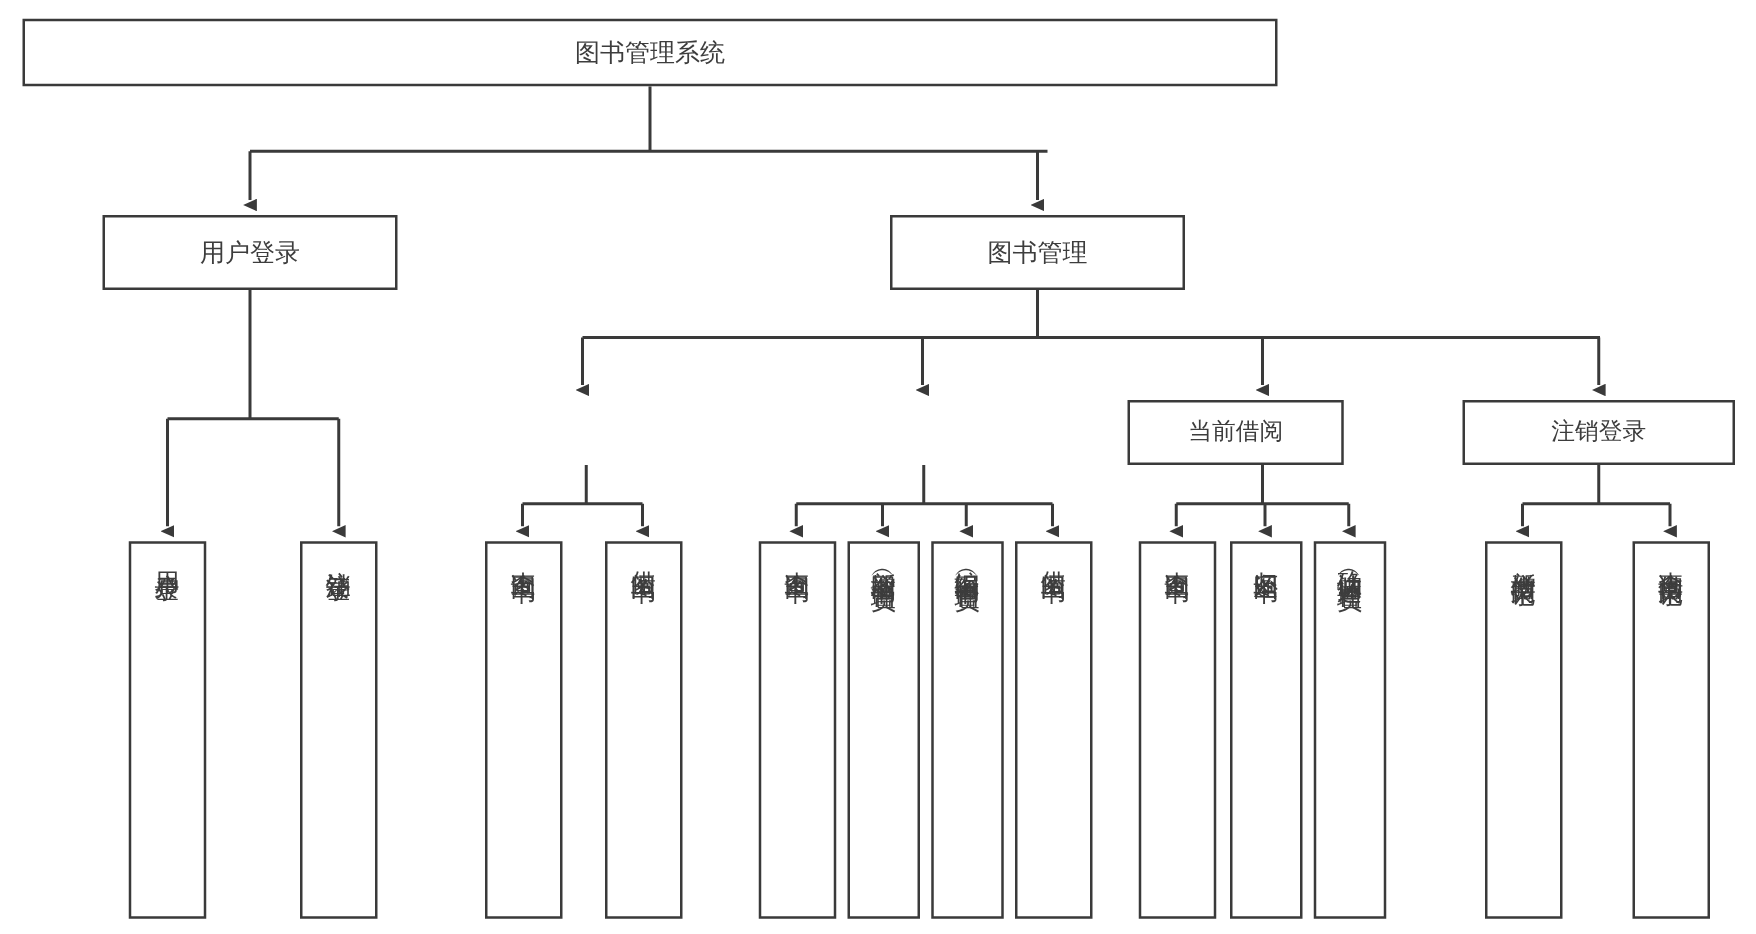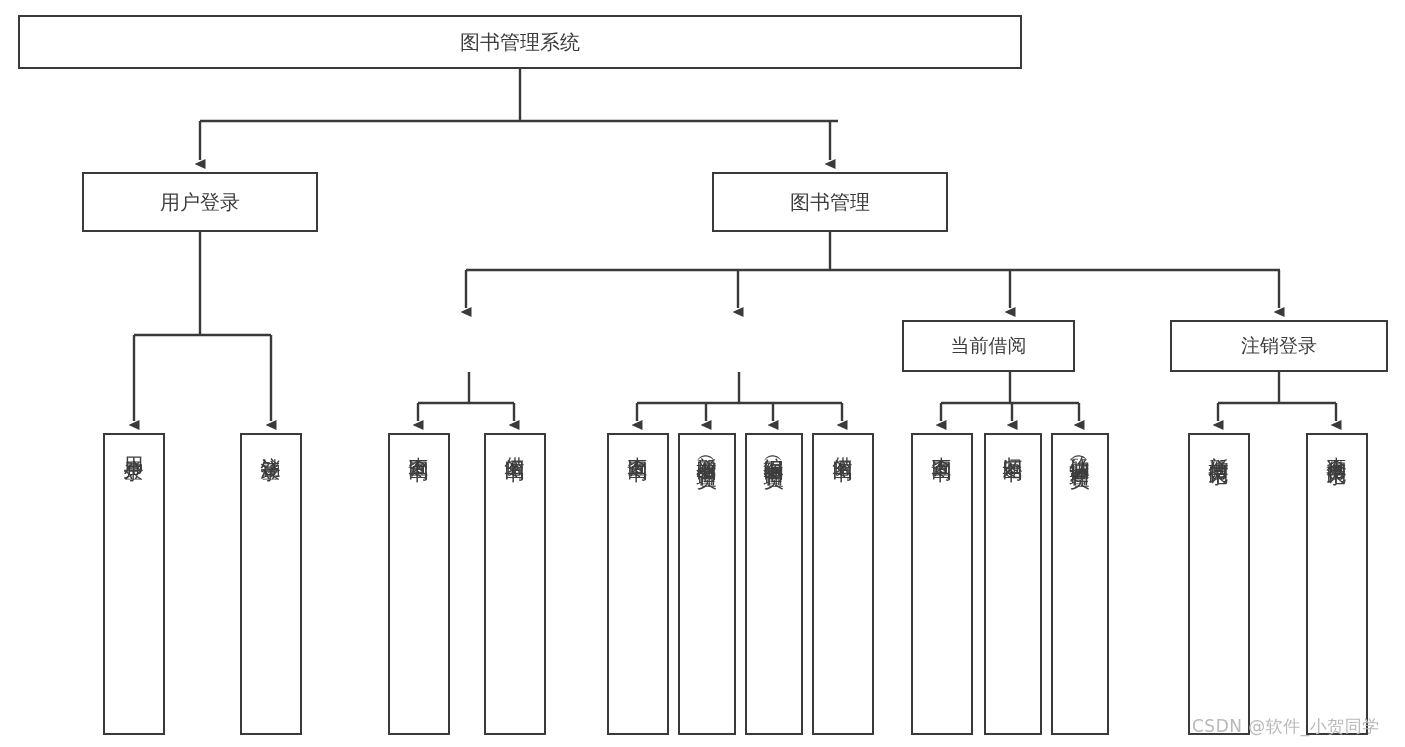--- a/index.html
+++ b/index.html
@@ -163,15 +163,14 @@
   <div class="node leaf" style="left: 1051px; top: 433px; width: 58px; height: 302px;">
       <span class="vtext">确认归还（管理员）</span>
     </div>
   <div class="node leaf" style="left: 1188px; top: 433px; width: 62px; height: 302px;">
       <span class="vtext">新增借阅记录</span>
     </div>
   <div class="node leaf" style="left: 1306px; top: 433px; width: 62px; height: 302px;">
       <span class="vtext">查询借阅记录</span>
     </div>
 
-  <div class="watermark" style="left: 1192px; top: 715px;">CSDN @软件_小贺同学</div>
 
 </div>
 
 </body></html>

